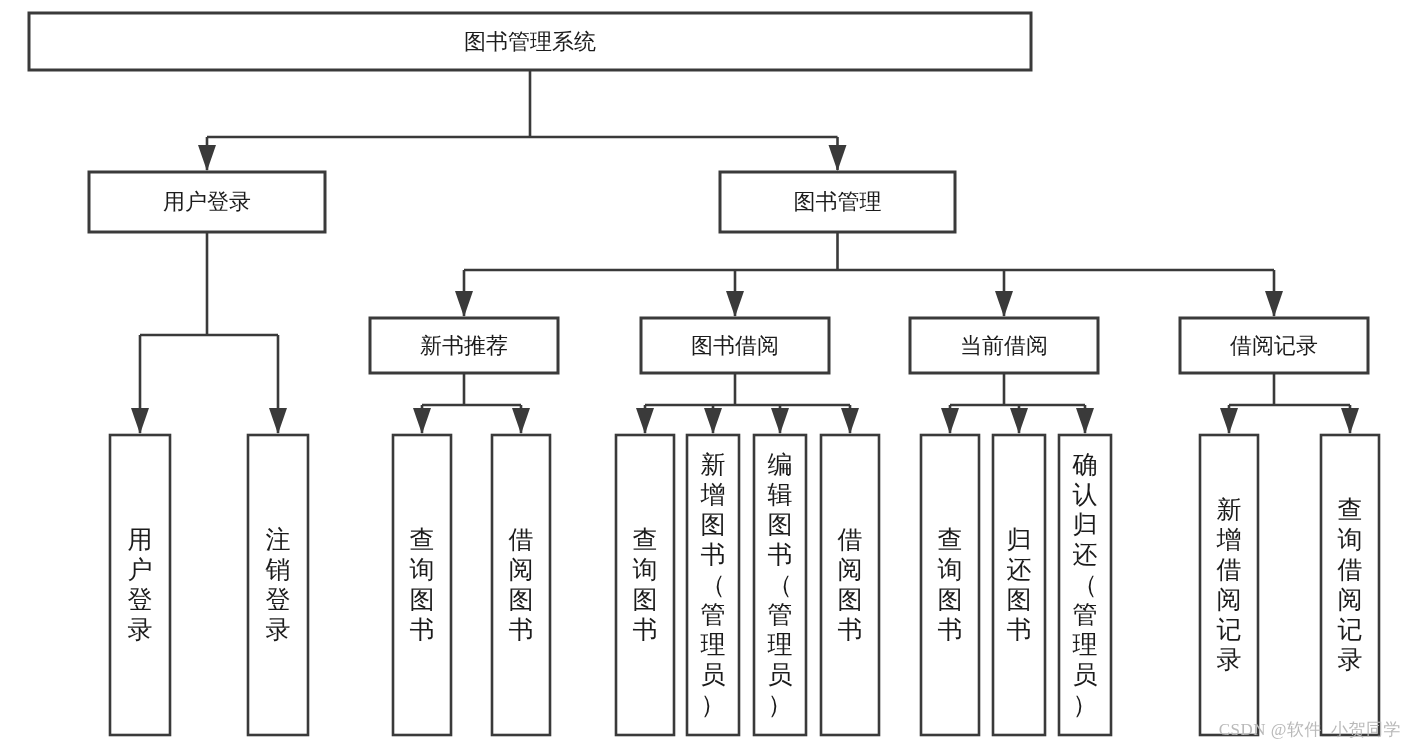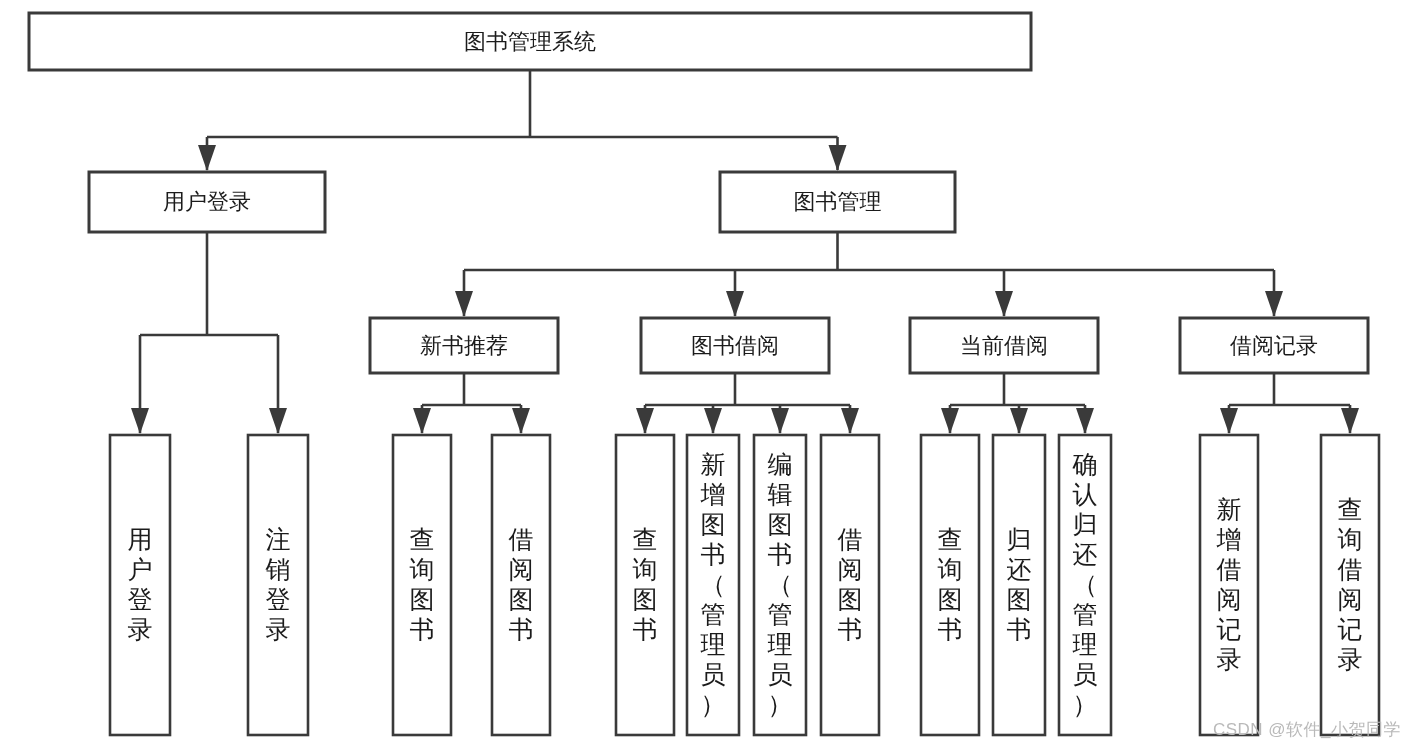--- a/index.html
+++ b/index.html
@@ -56,21 +56,21 @@
     font-family: "DejaVu Sans", "Liberation Sans", sans-serif;
     font-size: 25px;
     text-anchor: middle;
   }
   .watermark {
     position: absolute;
     right: 12px;
     bottom: 6px;
     color: #b9b9b9;
     font-size: 17px;
-    font-family: Liberation Sans, sans-serif;
+    font-family: Liberation Serif, serif;
     white-space: nowrap;
     letter-spacing: 0.5px;
   }
 </style>
 </head>
 <body>
 
 <div id="diagram-root">
   <svg class="diagram" viewBox="0 0 1405 747" xmlns="http://www.w3.org/2000/svg">
     <g id="connectors">

